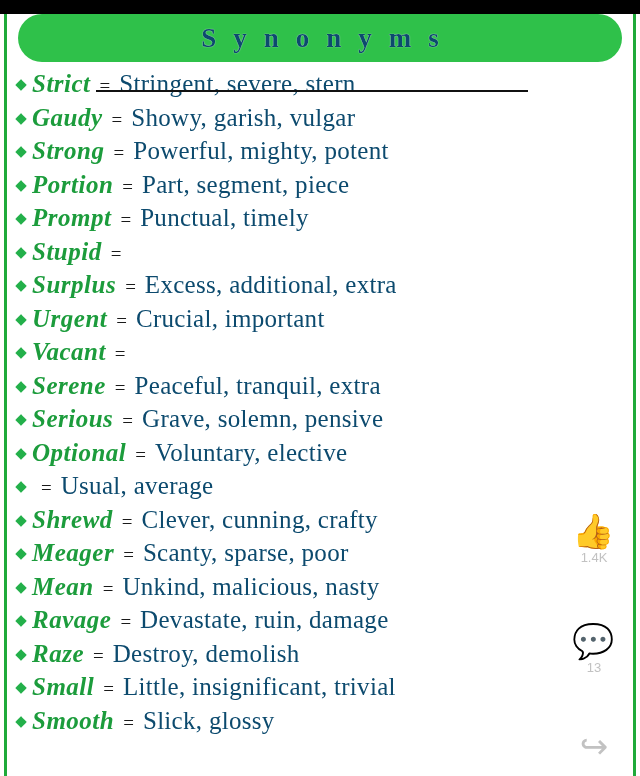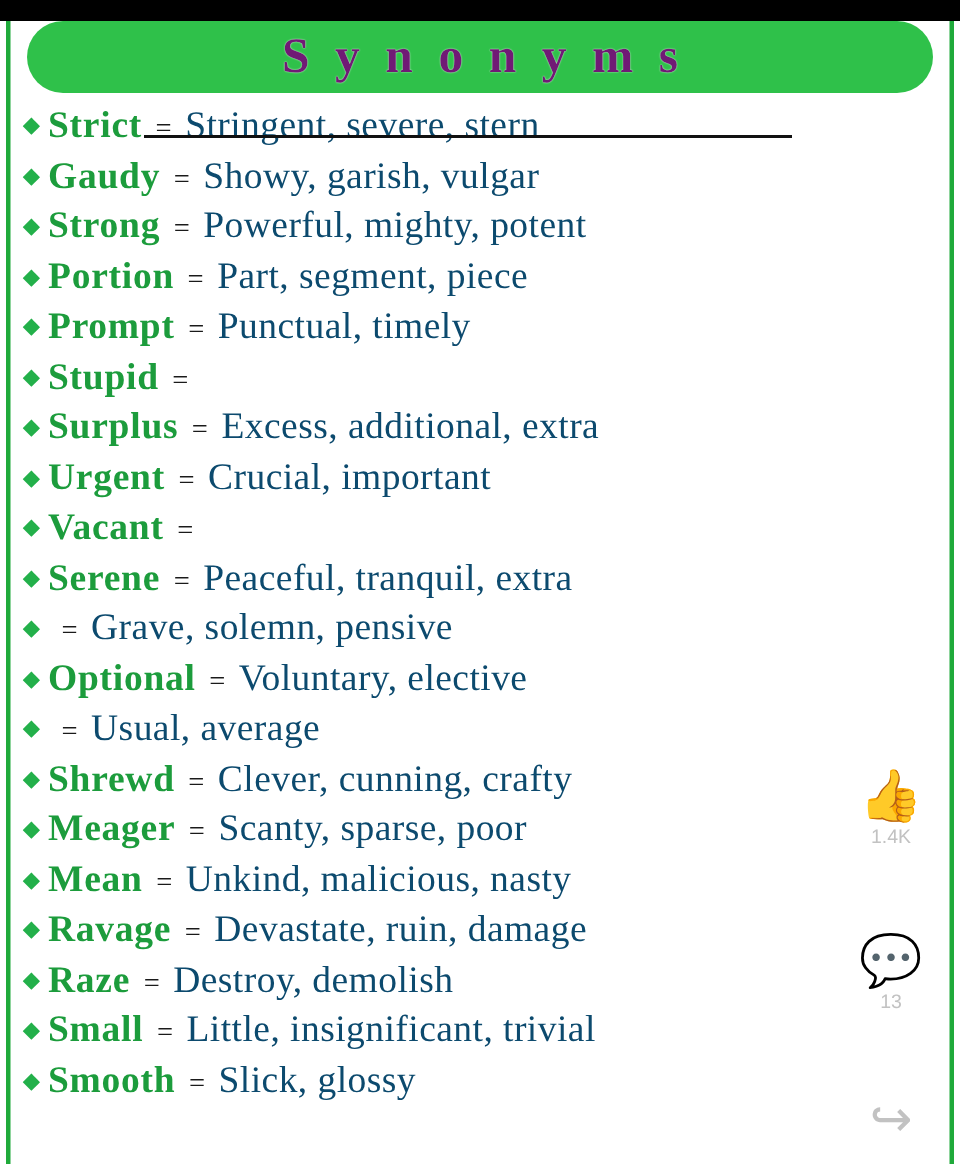--- a/index.html
+++ b/index.html
@@ -37,23 +37,23 @@
     height: 48px;
     background: #2fc14a;
     border-radius: 26px;
     display: flex;
     align-items: center;
     justify-content: center;
   }
   .title-bar .title-text {
     font-family: "Liberation Serif", serif;
     font-weight: bold;
-    font-size: 33px;
+    font-size: 27px;
     letter-spacing: 17px;
-    color: #701a75;
+    color: #0c4a6e;
     text-shadow: 0 0 1px #ffffff;
     padding-left: 17px;
   }
   .underline {
     position: absolute;
     left: 96px;
     top: 76px;
     width: 432px;
     height: 2px;
     background: #111;
@@ -81,20 +81,21 @@
     position: relative;
     top: -3px;
   }
   .word {
     flex: 0 0 auto;
     color: #1c9c3c;
     font-weight: bold;
     font-size: 25px;
     font-family: "Liberation Serif", serif;
     letter-spacing: 0.5px;
+    font-style: italic;
   }
   .eq {
     flex: 0 0 auto;
     color: #1a1a1a;
     font-size: 19px;
     padding: 0 9px;
     font-family: "Liberation Serif", serif;
   }
   .defs {
     flex: 0 1 auto;
@@ -196,20 +197,21 @@
         <span class="eq">=</span>
       </li>
       <li class="row">
         <span class="bullet">◆</span>
         <span class="word">Serene</span>
         <span class="eq">=</span>
         <span class="defs">Peaceful, tranquil, extra</span>
       </li>
       <li class="row">
         <span class="bullet">◆</span>
+        <span class="word">Serious</span>
         <span class="eq">=</span>
         <span class="defs">Grave, solemn, pensive</span>
       </li>
       <li class="row">
         <span class="bullet">◆</span>
         <span class="word">Optional</span>
         <span class="eq">=</span>
         <span class="defs">Voluntary, elective</span>
       </li>
       <li class="row">

